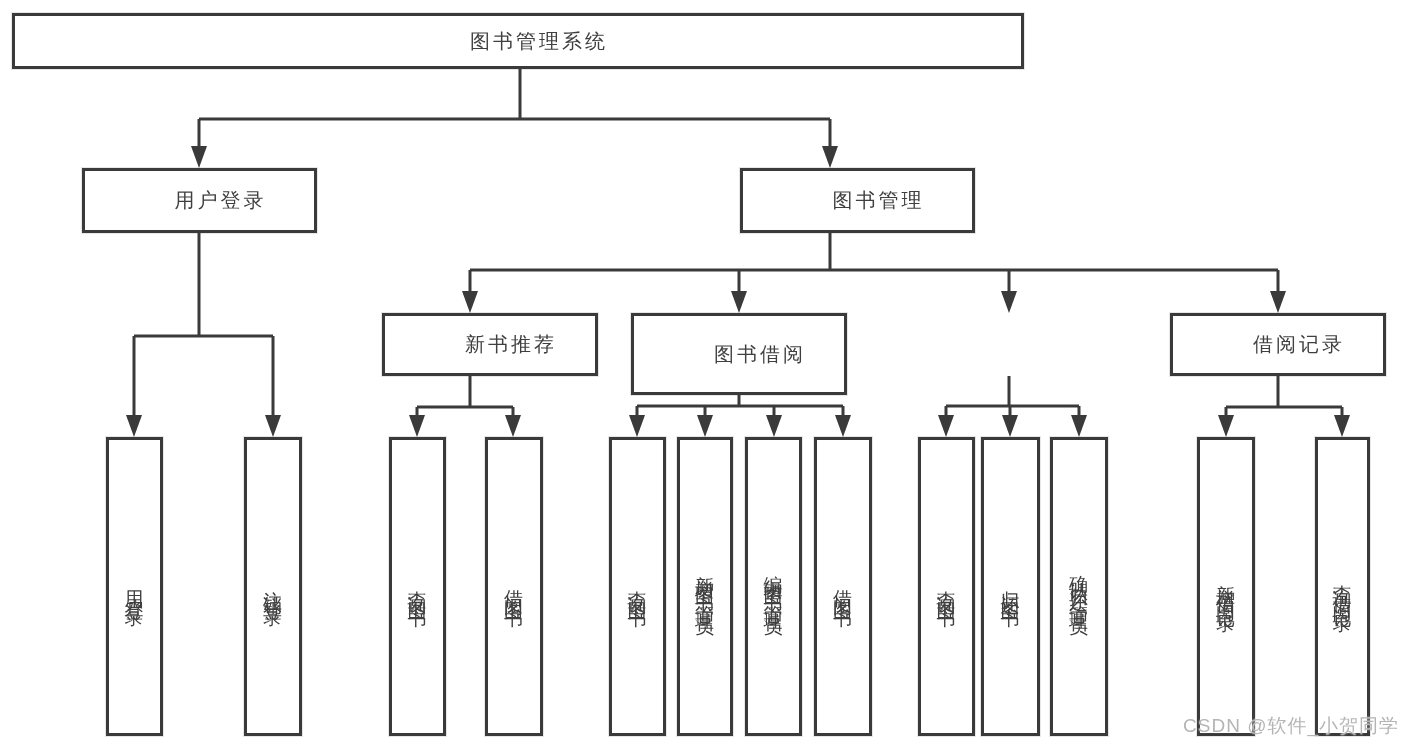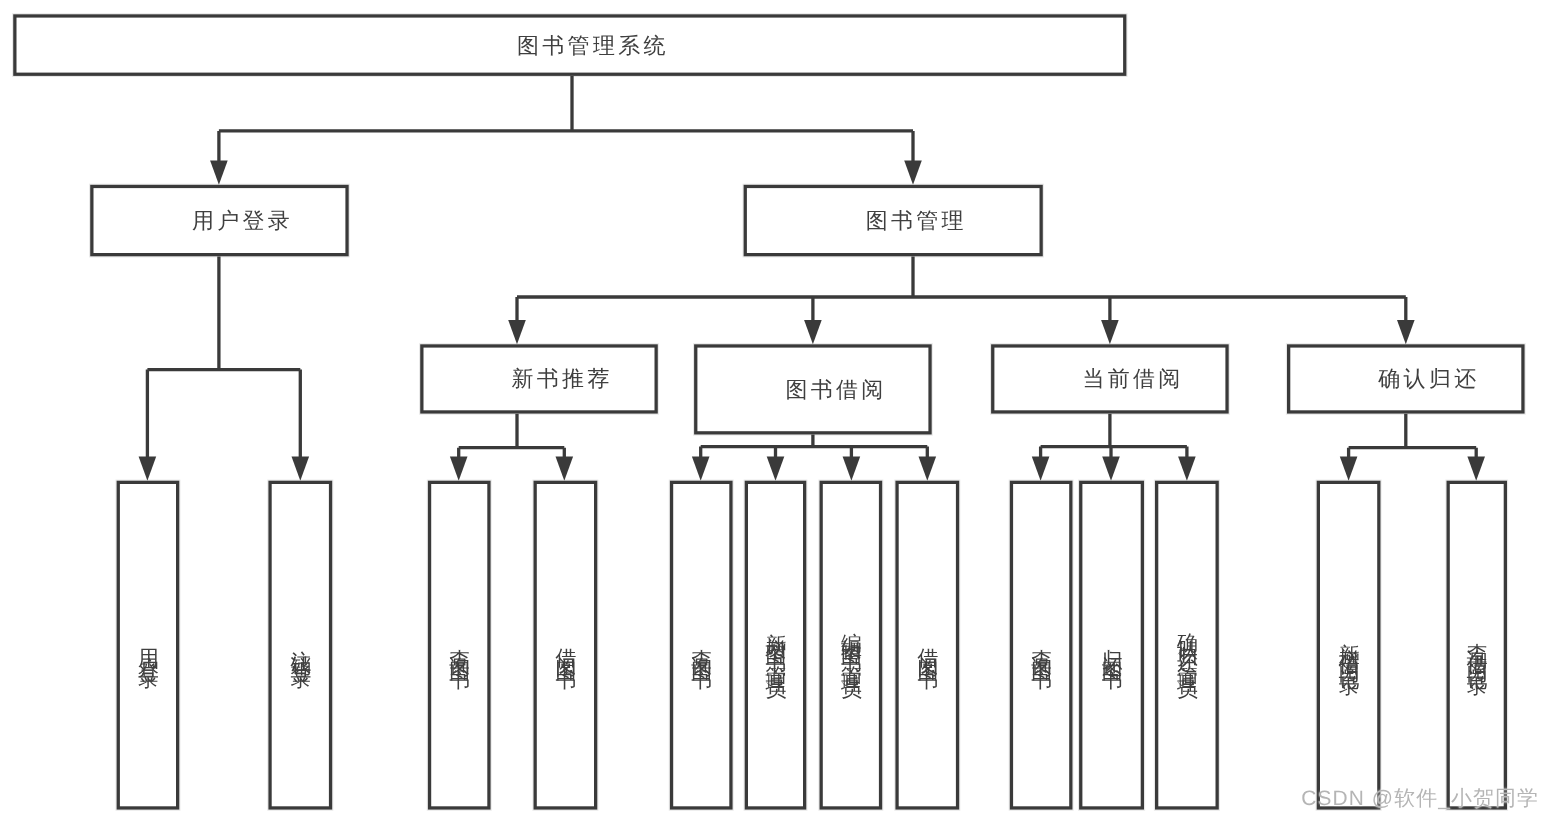--- a/index.html
+++ b/index.html
@@ -93,35 +93,32 @@
     <polygon points="1334,415 1350,415 1342,437"></polygon>
   </svg>
 
   <div class="box hbox" style="left:12px;top:13px;width:1012px;height:56px">
     <span>图书管理系统</span>
   </div>
 
   <div class="box hbox" style="left:82px;top:168px;width:235px;height:65px">
     <span>用户登录</span>
   </div>
-  <div class="box hbox" style="left:676px;top:168px;width:272px;height:65px">
+  <div class="box hbox" style="left:740px;top:168px;width:235px;height:65px">
     <span>图书管理</span>
   </div>
 
   <div class="box hbox" style="left:382px;top:313px;width:216px;height:63px">
     <span>新书推荐</span>
   </div>
   <div class="box hbox" style="left:631px;top:313px;width:216px;height:82px">
     <span>图书借阅</span>
   </div>
-  <div class="box hbox" style="left:901px;top:313px;width:216px;height:63px">
-    <span>当前借阅</span>
-  </div>
   <div class="box hbox" style="left:1170px;top:313px;width:216px;height:63px">
-    <span>确认归还</span>
+    <span>借阅记录</span>
   </div>
 
   <div class="box leaf" style="left:106px;top:437px;width:57px;height:299px">
     <span class="vtext">用户登录</span>
   </div>
   <div class="box leaf" style="left:244px;top:437px;width:58px;height:299px">
     <span class="vtext">注销登录</span>
   </div>
 
   <div class="box leaf" style="left:389px;top:437px;width:57px;height:299px">

